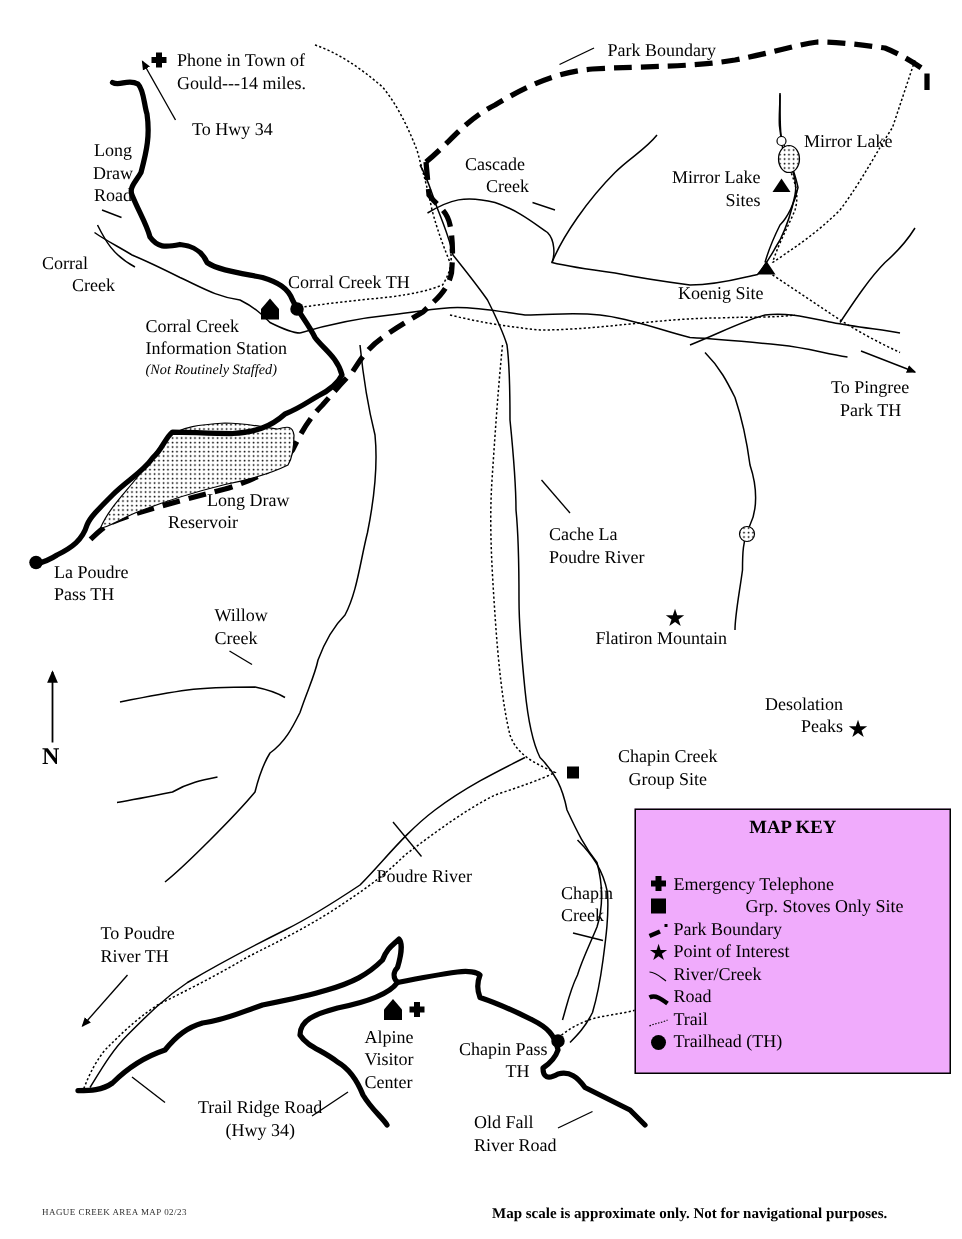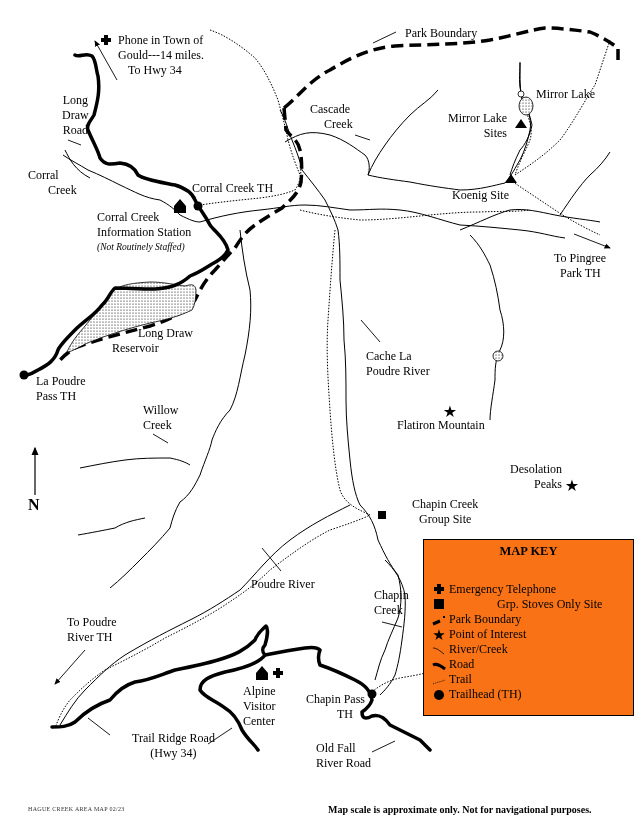--- a/index.html
+++ b/index.html
@@ -1,21 +1,21 @@
 <!DOCTYPE html>
 <html><head>
 <meta charset="utf-8">
 <style>
   html, body { margin:0; padding:0; background:#ffffff; }
   body { width:641px; height:826px; position:relative; overflow:hidden; font-family:"Liberation Serif", serif; color:#000; }
   #map { position:absolute; left:0; top:0; width:641px; height:826px; }
   .lbl { position:absolute; font-size:12px; line-height:15px; white-space:nowrap; font-family:"Liberation Serif", serif; }
   .lbl.c { text-align:center;margin-left:20px; }
   .lbl.r { text-align:right; }
-  .key { position:absolute; left:423px; top:539px; width:211px; height:177px; border:1px solid #000; background:#f97316; box-sizing:border-box; }
+  .key { position:absolute; left:423px; top:539px; width:211px; height:177px; border:1px solid #000; background:#f0abfc; box-sizing:border-box; }
   .key-title { position:absolute; left:0; width:100%; top:4px; text-align:center; font-weight:bold; font-size:12.5px; }
   .key-item { position:absolute; left:8px; height:14px; font-size:12px; line-height:14px; display:flex; align-items:flex-start; }
   .key-sym { width:14px; height:14px; display:inline-block; position:relative; margin-right:3px; }
   .footer-left { position:absolute; left:28px; top:806px; font-size:6px; letter-spacing:0.3px; color:#333; }
   .footer-right { position:absolute; left:328px; top:804px; font-size:10px; font-weight:bold; }
 </style>
 </head>
 <body>
 
 <svg id="map" viewBox="0 0 641 826" xmlns="http://www.w3.org/2000/svg">
@@ -104,21 +104,21 @@
   <path d="M521,119 L527,128 L515,128 z" fill="#000"></path>
   <path d="M511,174 L517,183 L505,183 z" fill="#000"></path>
   <rect x="378" y="511" width="8" height="8" fill="#000"></rect>
   <text x="450" y="417" font-size="16" text-anchor="middle" fill="#000">★</text>
   <text x="572" y="491" font-size="16" text-anchor="middle" fill="#000">★</text>
 </svg>
 
 <div class="lbl" style="left:118px;top:33px;">
   <div>Phone in Town of</div>
   <div>Gould---14 miles.</div>
-  <div style="padding-left:10px;">To Hwy 34</div>
+  <div style="padding-left:10px;margin-top:16px;">To Hwy 34</div>
 </div>
 <div class="lbl" style="left:405px;top:26px;">Park Boundary</div>
 <div class="lbl c" style="left:42px;top:93px;">
   <div>Long</div>
   <div>Draw</div>
   <div>Road</div>
 </div>
 <div class="lbl" style="left:28px;top:156px;margin-top:12px;">
   <div>Corral</div>
   <div style="padding-left:20px;">Creek</div>

